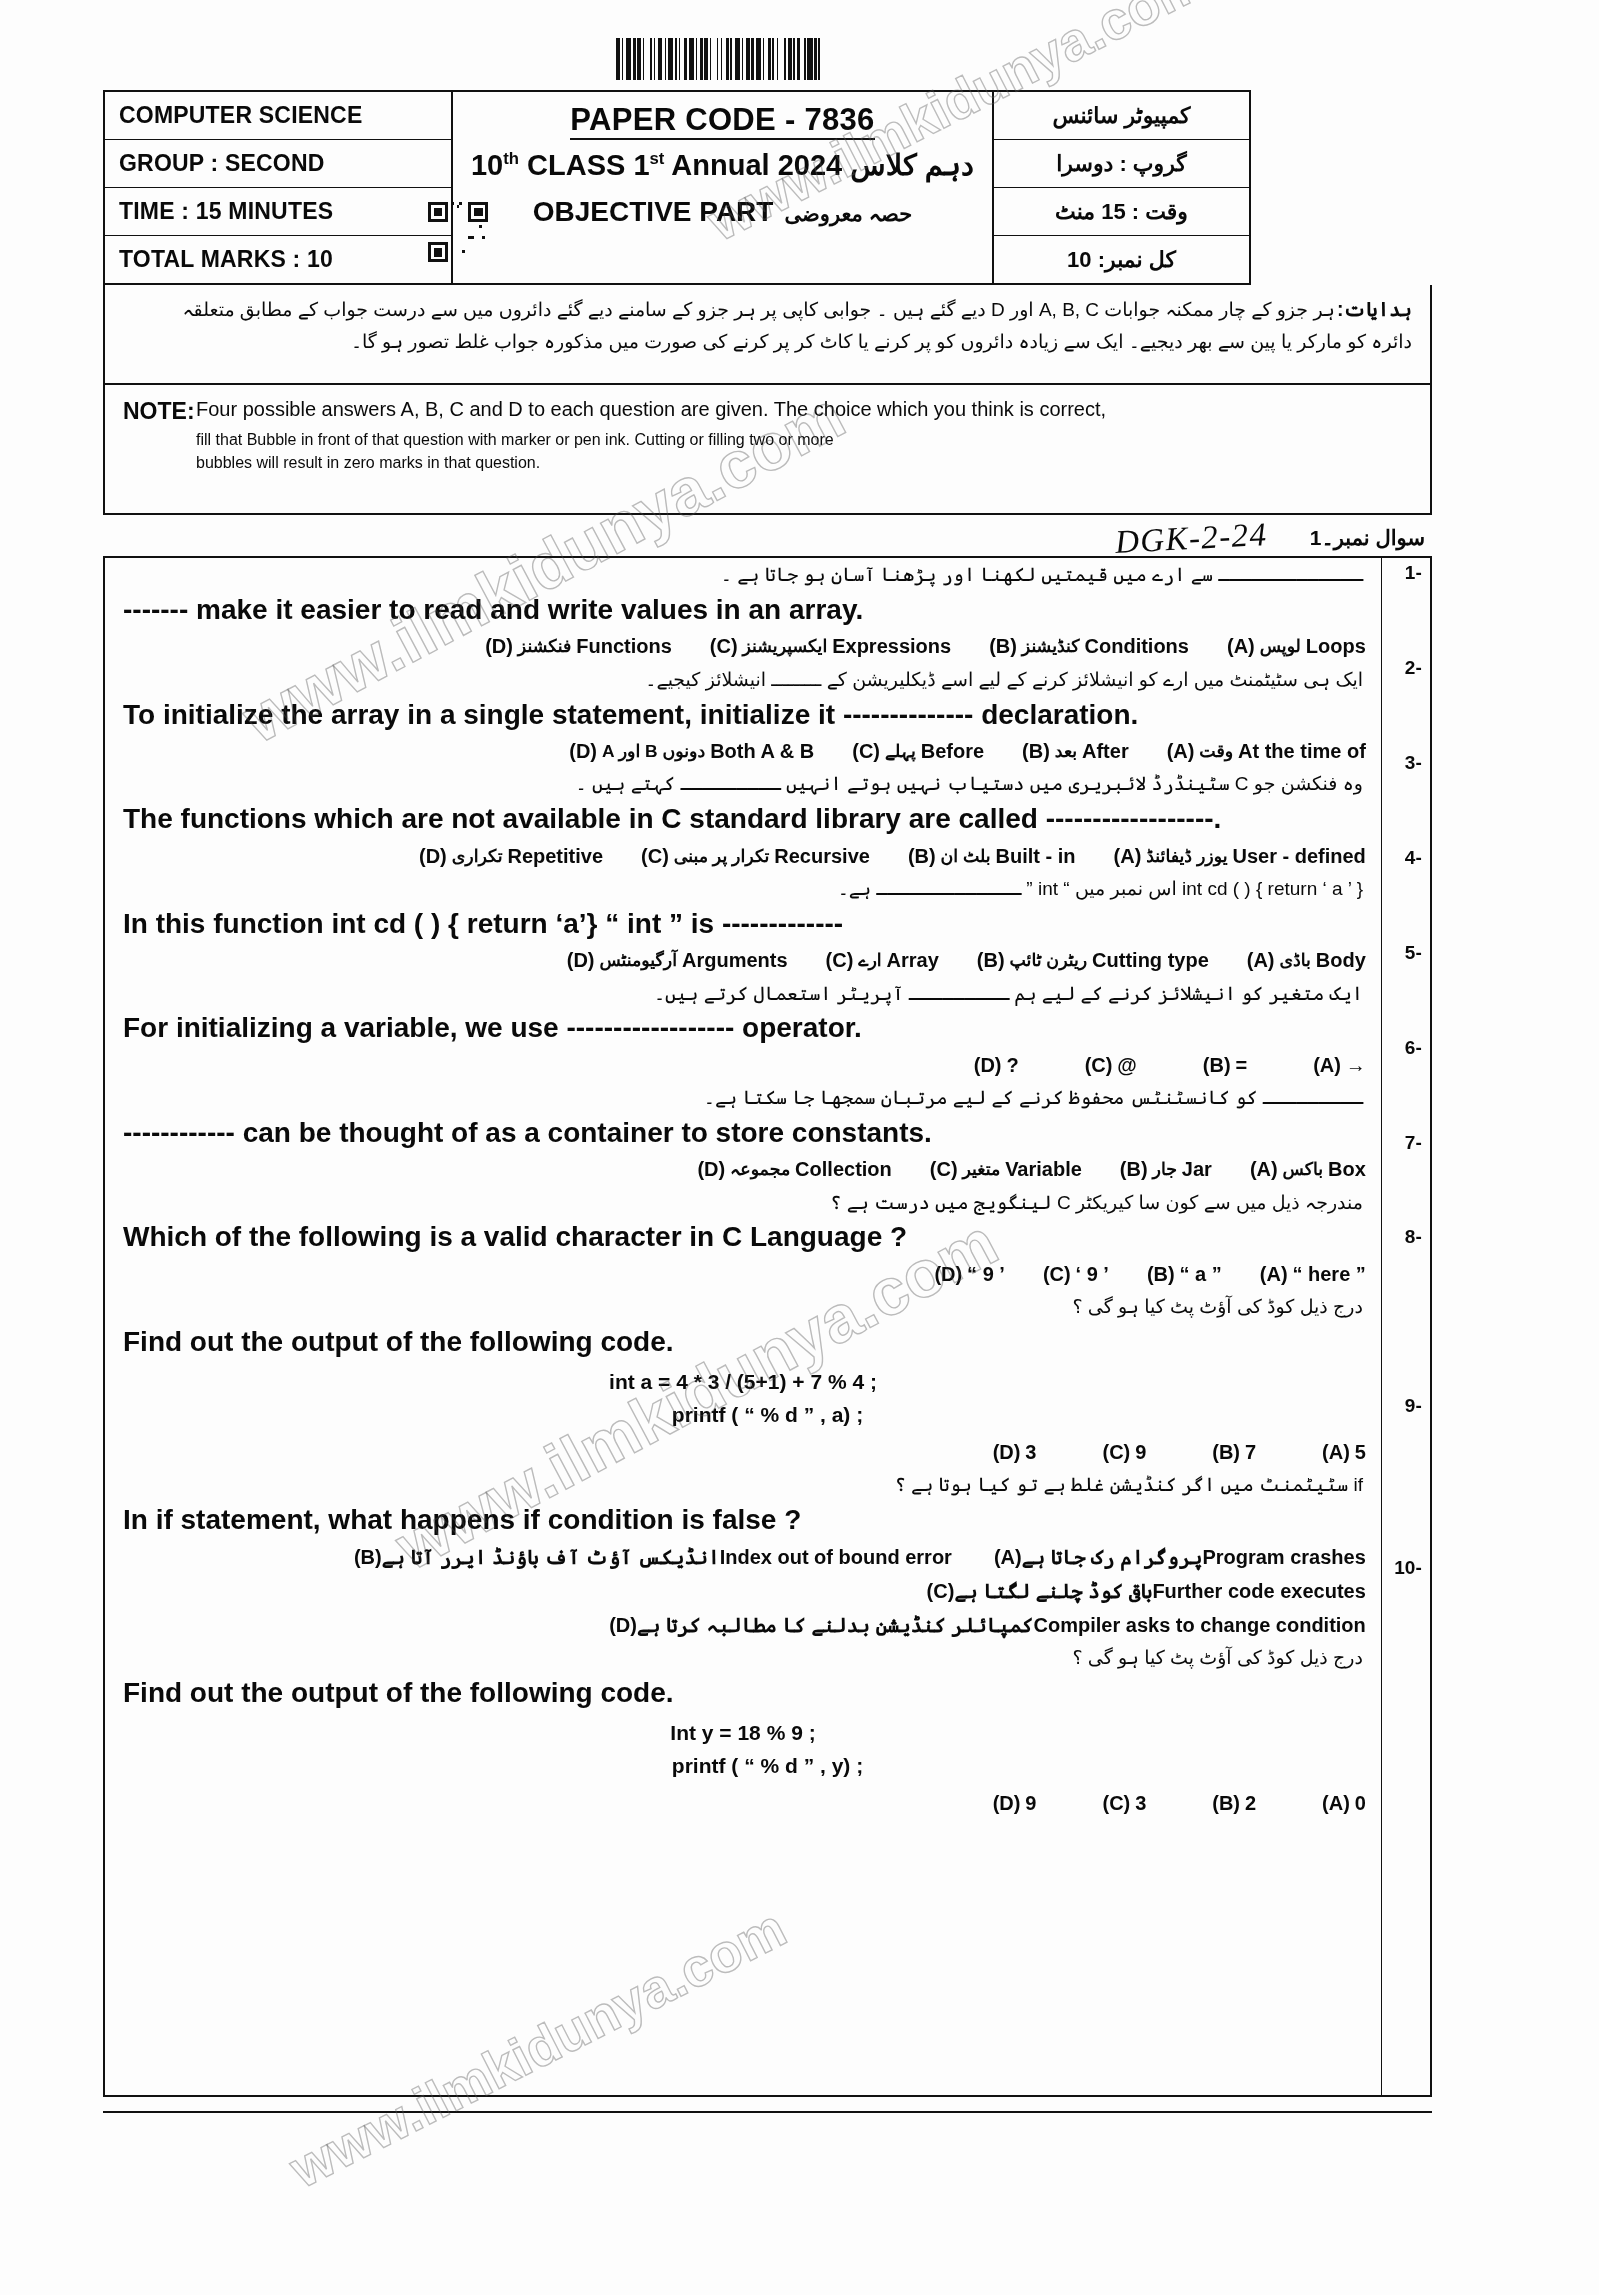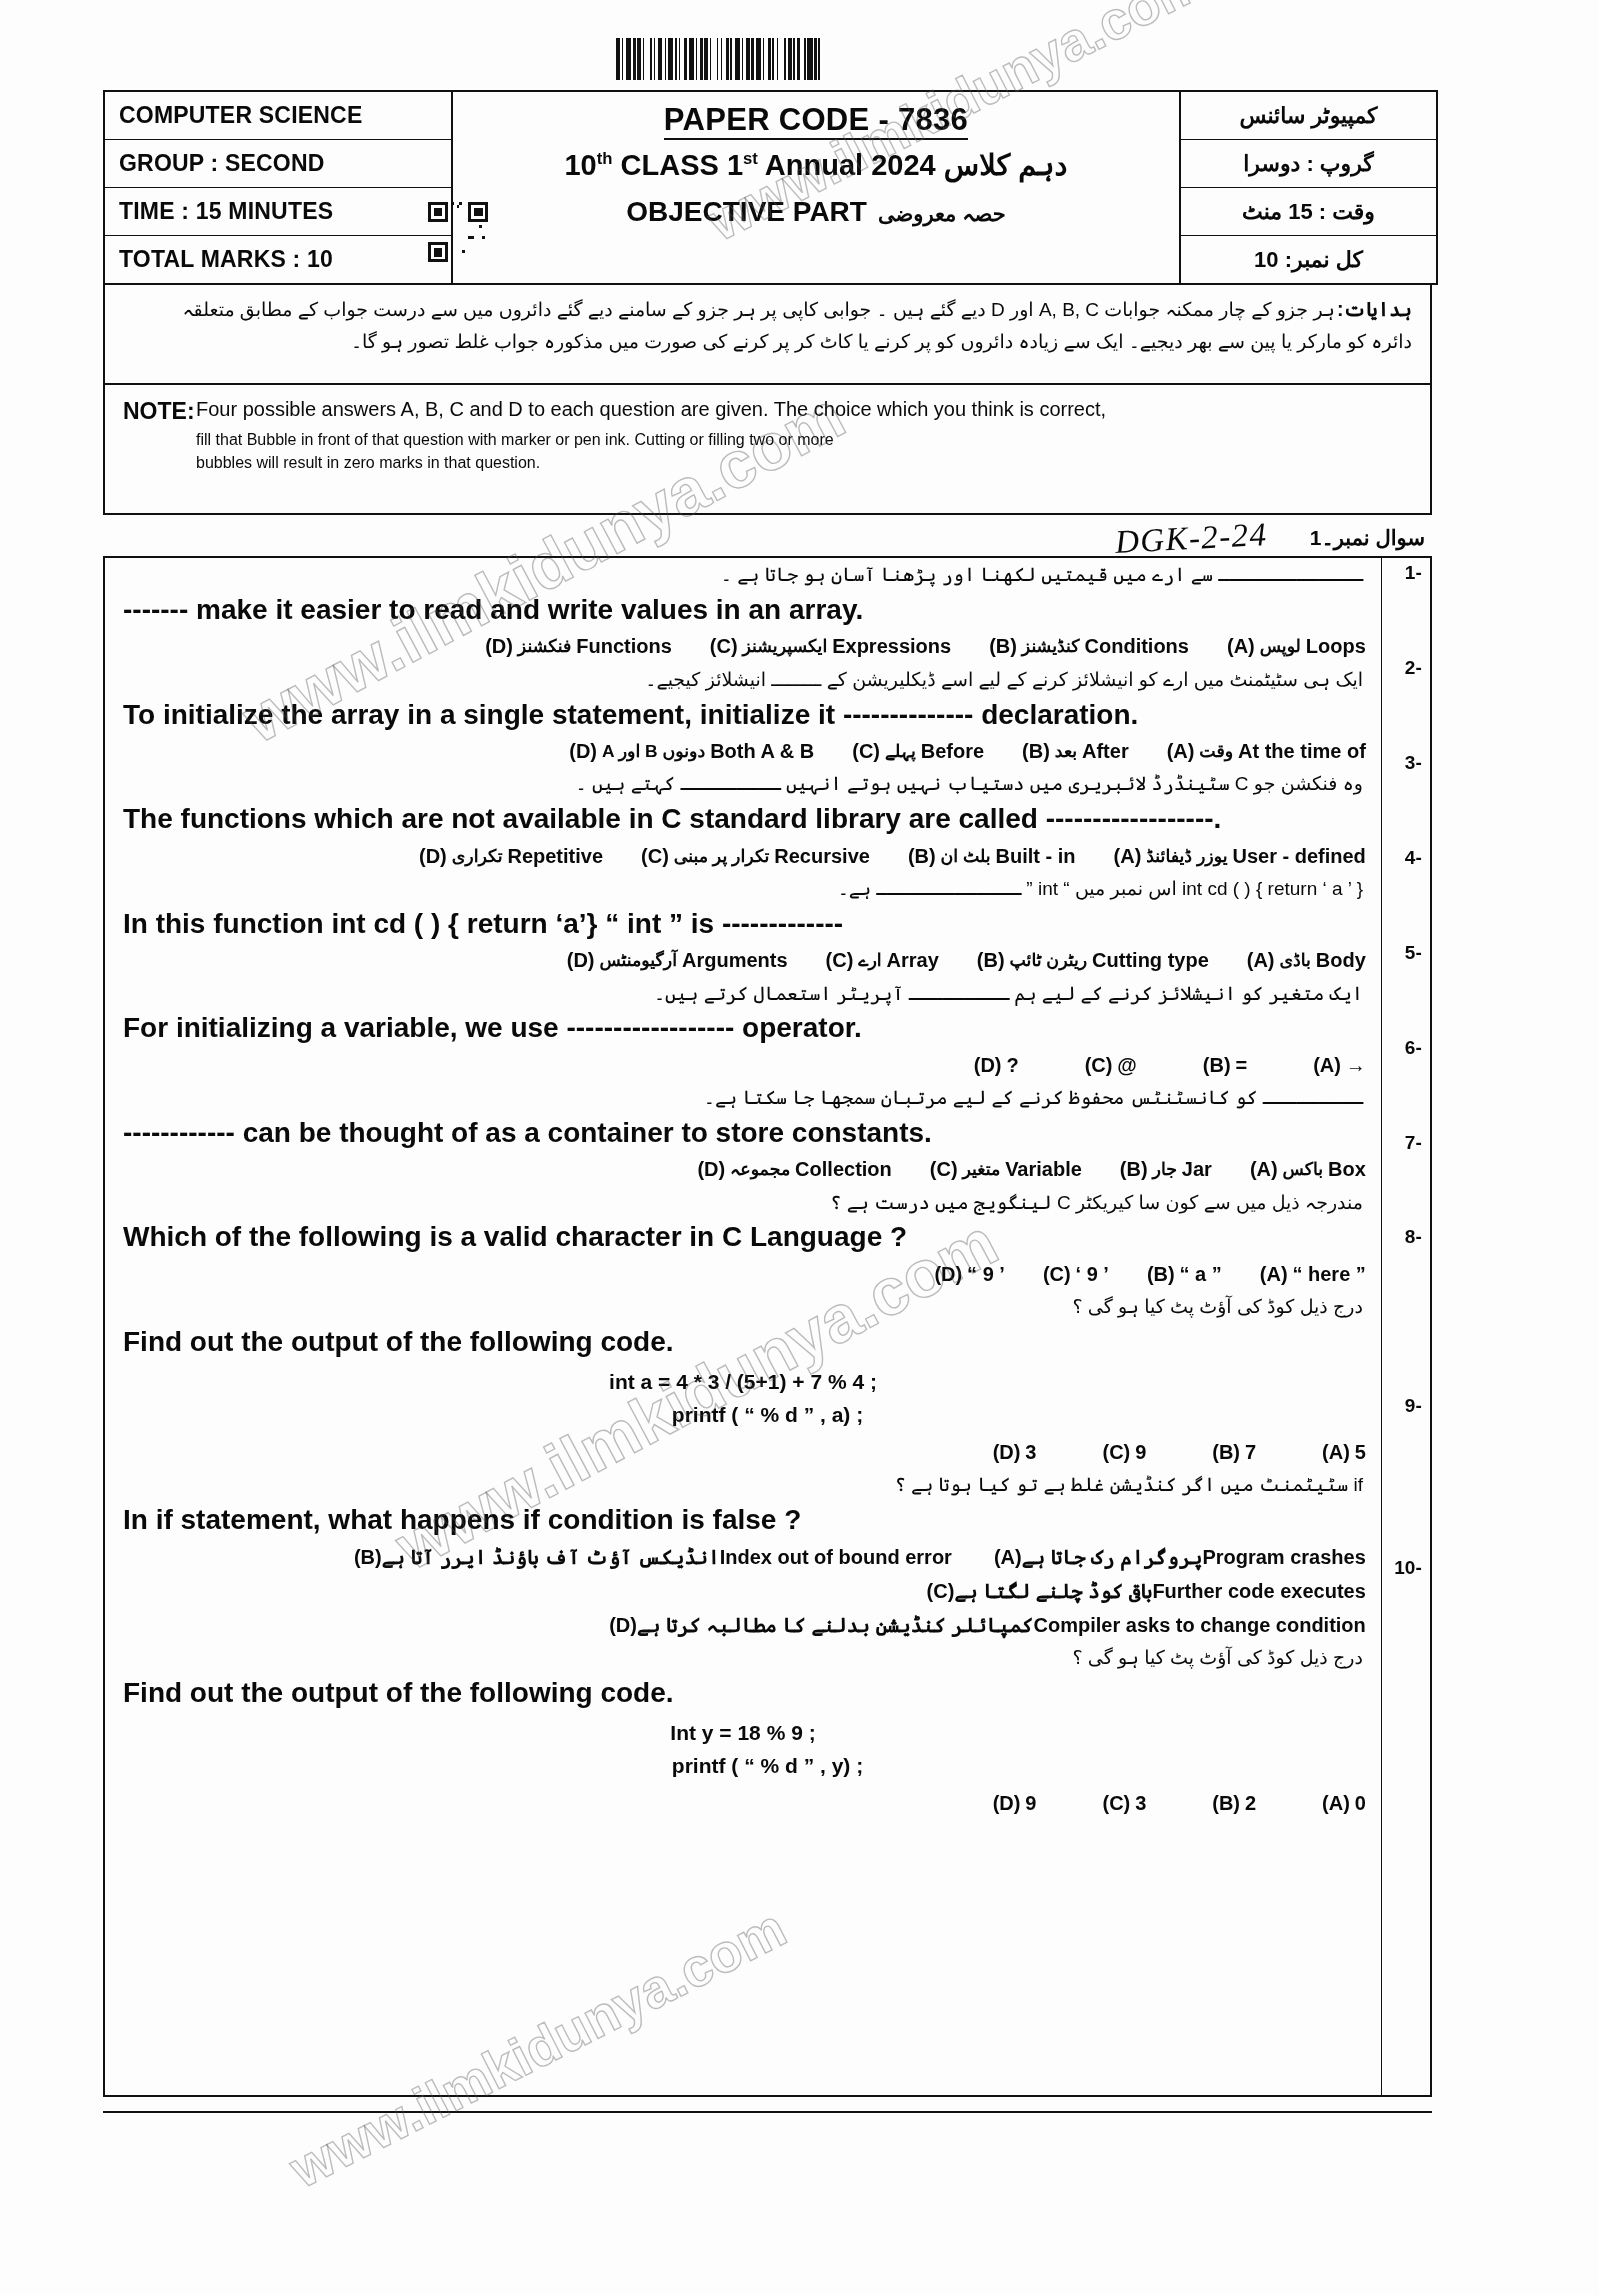--- a/index.html
+++ b/index.html
@@ -11,21 +11,21 @@
 
   
   .barcode{position:absolute;left:616px;top:38px;width:376px;height:42px;display:flex;gap:0;}
   .barcode i{display:block;background:#111;height:100%;}
 
   
   .qr{position:absolute;left:428px;top:202px;width:60px;height:60px;}
   .qr div{position:absolute;background:#111;}
 
   
-  .hdr{position:absolute;left:103px;top:90px;width:1335px;height:195px;
+  .hdr{position:absolute;left:103px;top:90px;width:1148px;height:195px;
        border:2.1px solid #111;display:flex;box-sizing:border-box;}
   .hdr-left{width:348px;border-right:2.1px solid #111;display:flex;flex-direction:column;box-sizing:border-box;}
   .hdr-left .row{flex:1;border-bottom:1.4px solid #111;display:flex;align-items:center;padding-left:14px;
       font-size:23px;font-weight:700;letter-spacing:0.2px;box-sizing:border-box;}
   .hdr-left .row:last-child{border-bottom:none;}
   .hdr-mid{flex:1;position:relative;}
   .hdr-right{width:257px;border-left:2.1px solid #111;display:flex;flex-direction:column;box-sizing:border-box;
       direction:rtl;}
   .hdr-right .row{flex:1;border-bottom:1.4px solid #111;display:flex;align-items:center;justify-content:center;
       font-size:22px;font-weight:700;box-sizing:border-box;}

